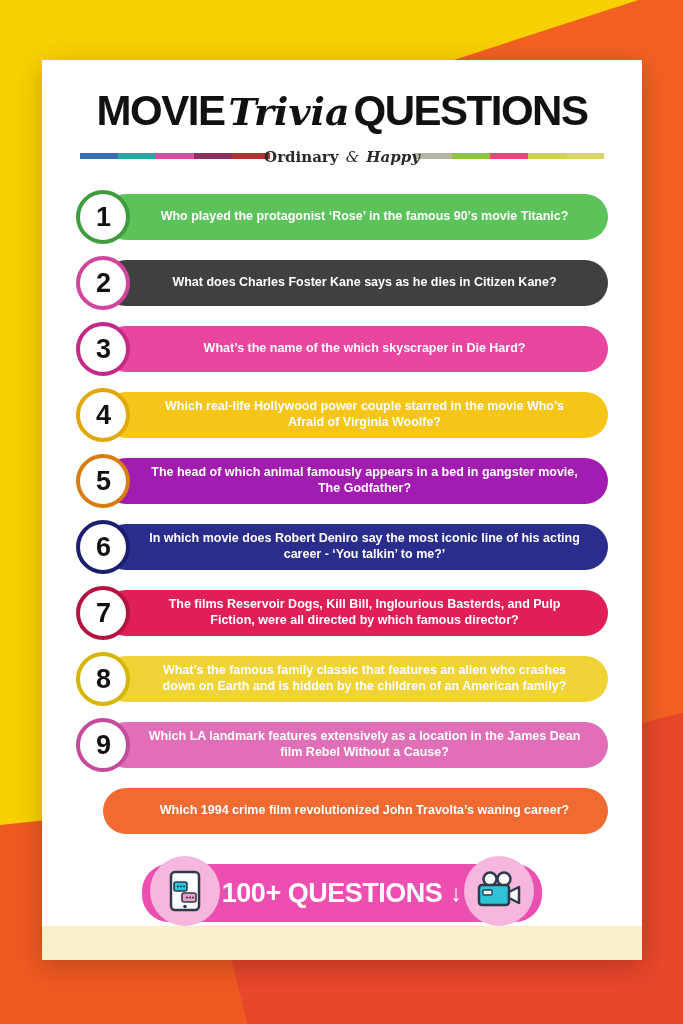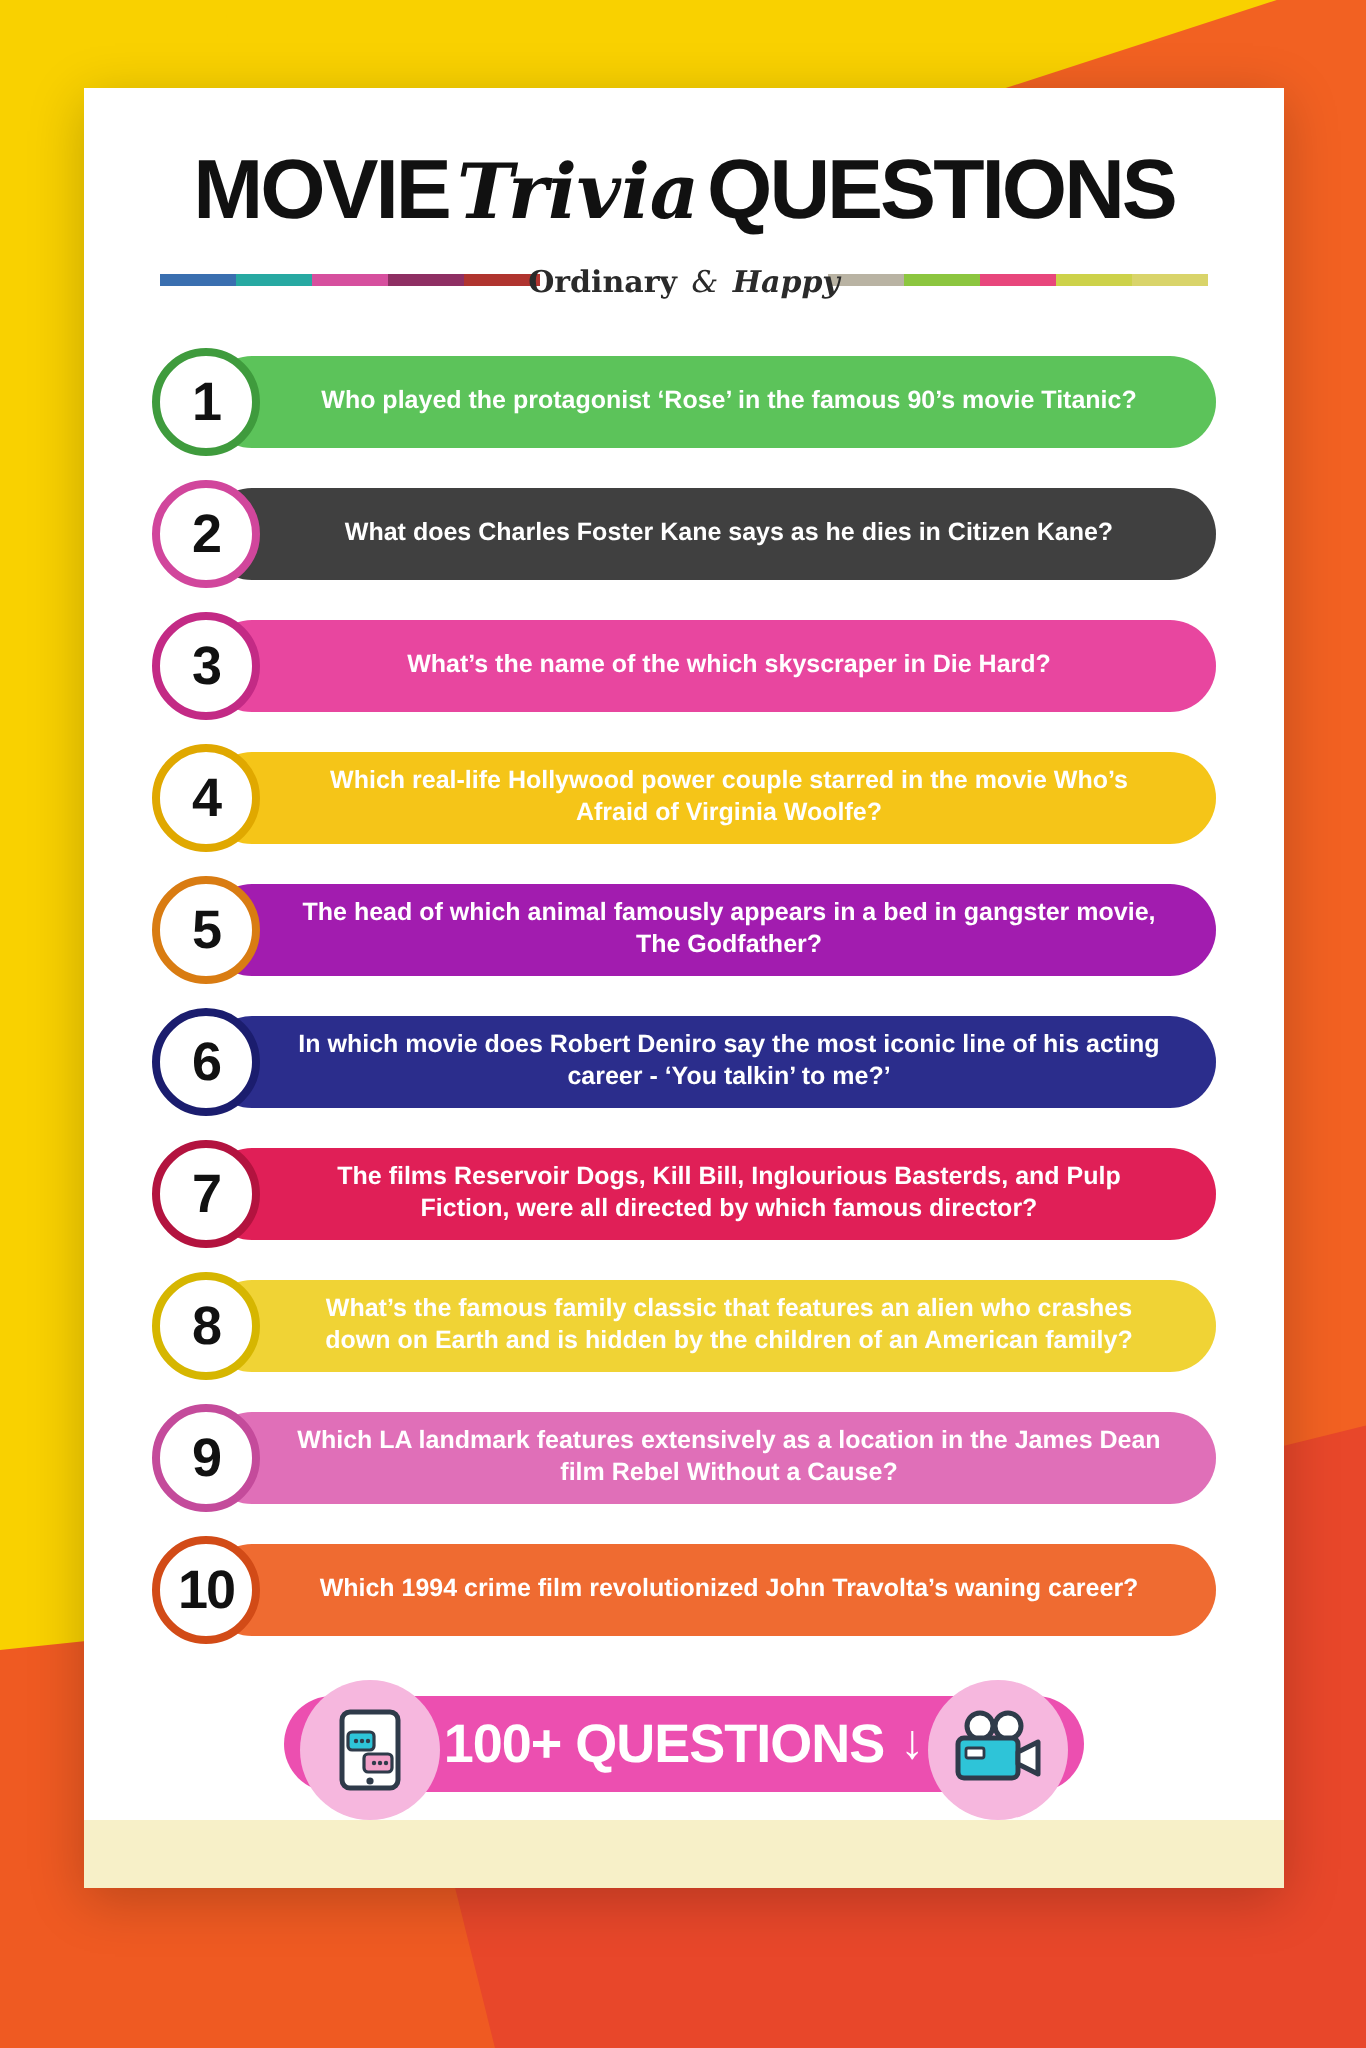--- a/index.html
+++ b/index.html
@@ -62,21 +62,21 @@
     width: 180px;
     height: 1120px;
     background: #f9d100;
     transform: rotate(-3deg);
   }
 
   
   .card {
     position: absolute;
     left: 42px;
-    top: 44px;
+    top: 60px;
     width: 600px;
     height: 900px;
     background: #ffffff;
     box-shadow: 0 6px 26px rgba(0,0,0,.22);
   }
 
   
   .title-wrap {
     text-align: center;
     padding-top: 30px;
@@ -197,21 +197,21 @@
     position: absolute;
     left: 0; right: 0;
     bottom: 34px;
     height: 70px;
   }
   .cta-bar {
     position: absolute;
     left: 100px;
     right: 100px;
     top: 8px;
-    height: 48px;
+    height: 58px;
     border-radius: 27px;
     background: #ec4fb0;
     display: flex;
     align-items: center;
     justify-content: center;
   }
   .cta-text {
     font-size: 27px;
     font-weight: 800;
     color: #ffffff;
@@ -355,23 +355,20 @@
           <div class="bar" style="background: rgb(224, 111, 184);">
             <div class="bar-text">Which LA landmark features extensively as a location in the James Dean film Rebel Without a Cause?</div>
           </div>
           <div class="num" style="border-color: rgb(196, 75, 155);">
             <span>9</span>
           </div>
         </div>
         <div class="qrow">
           <div class="bar" style="background: rgb(239, 107, 49);">
             <div class="bar-text">Which 1994 crime film revolutionized John Travolta’s waning career?</div>
-          </div>
-          <div class="num" style="border-color: rgb(210, 75, 23);">
-            <span>10</span>
           </div>
         </div>
       </div>
 
     <div class="footer">
       <div class="cta-bar">
         <span class="cta-text">100+ QUESTIONS</span>
         <span class="cta-arrow">↓</span>
       </div>
 

